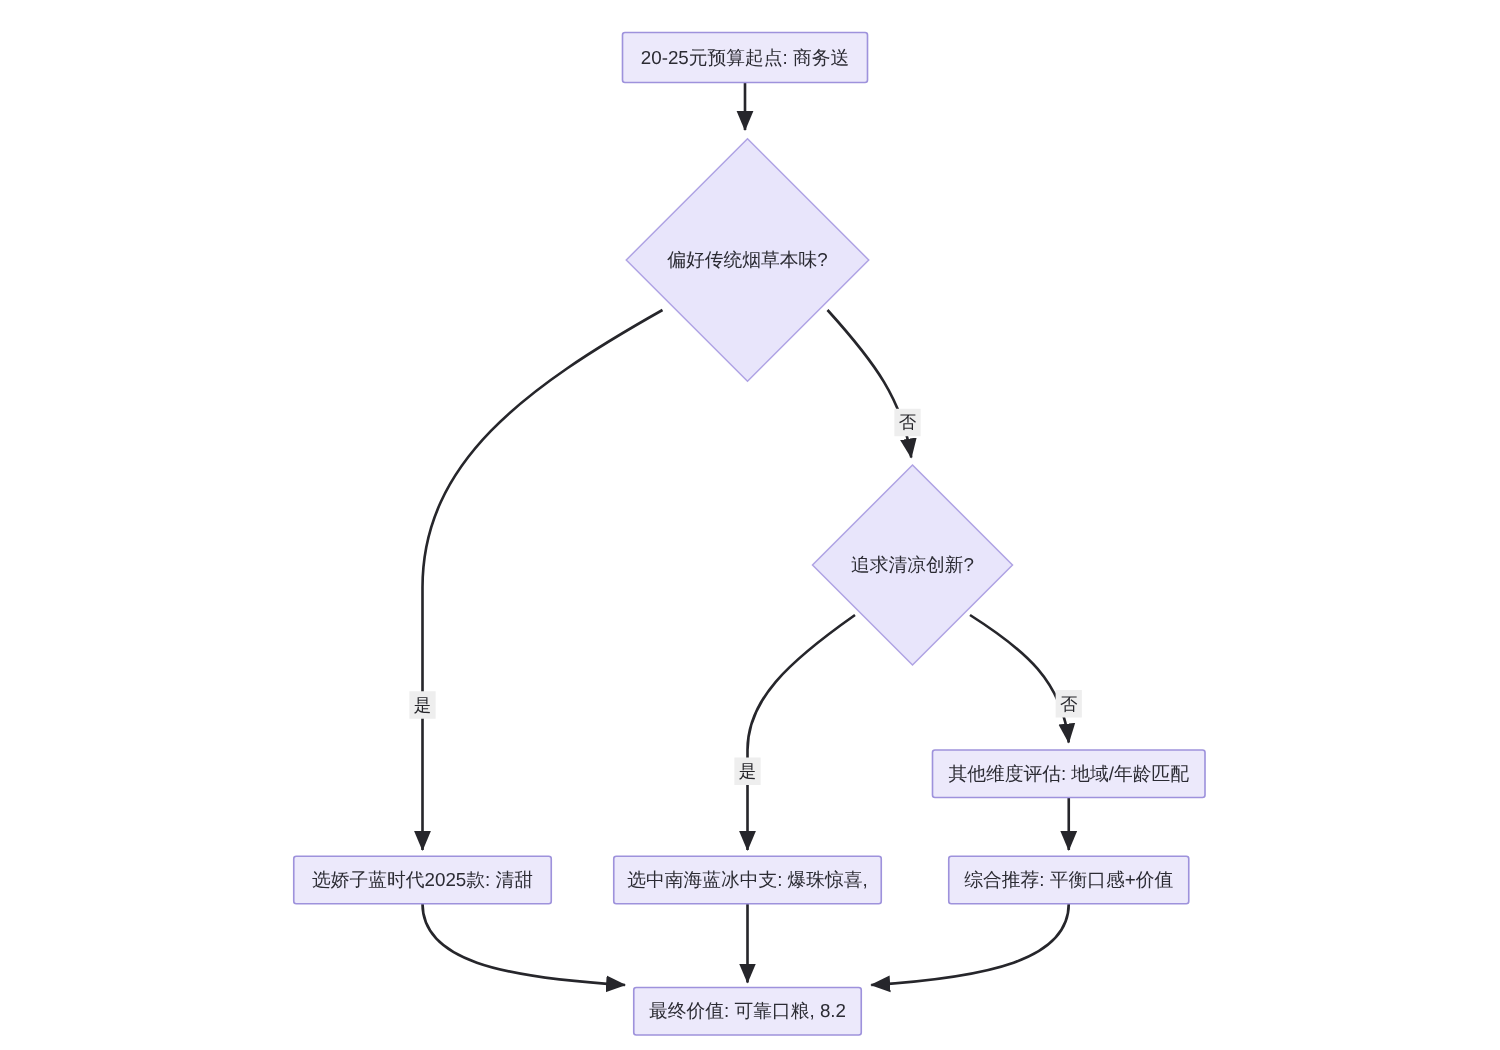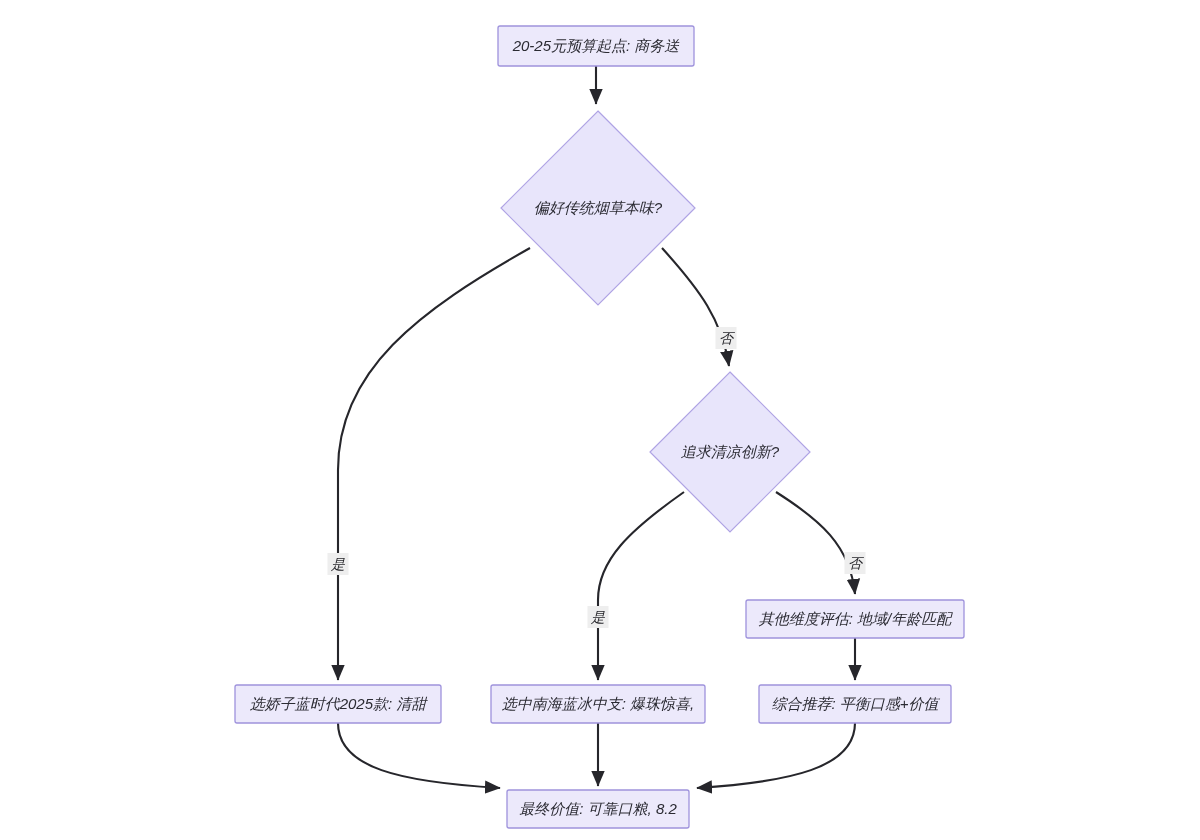--- a/index.html
+++ b/index.html
@@ -10,21 +10,20 @@
   body {
     width: 1200px;
     height: 840px;
     font-family: "Liberation Sans", "DejaVu Sans", sans-serif;
     overflow: hidden;
   }
   #flowchart-root {
     position: relative;
     width: 1200px;
     height: 840px;
-    font-style: italic;
   }
   svg.flow {
     position: absolute;
     top: 0;
     left: 0;
     width: 1200px;
     height: 840px;
   }
   .node-shape {
     fill: #ECE9FB;

